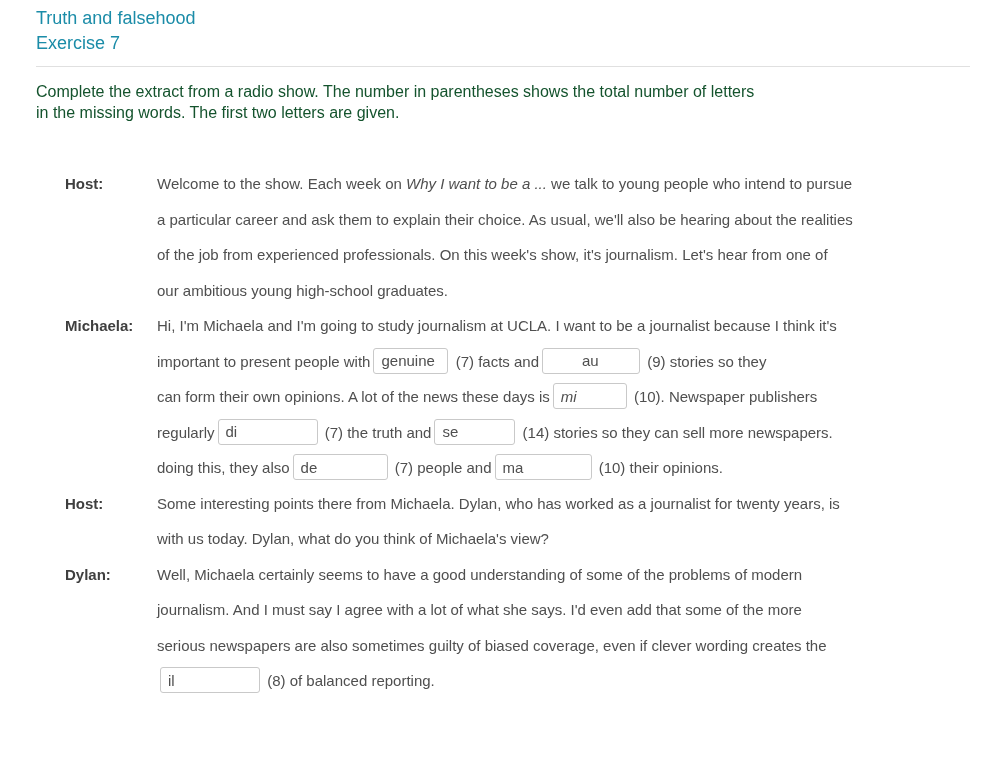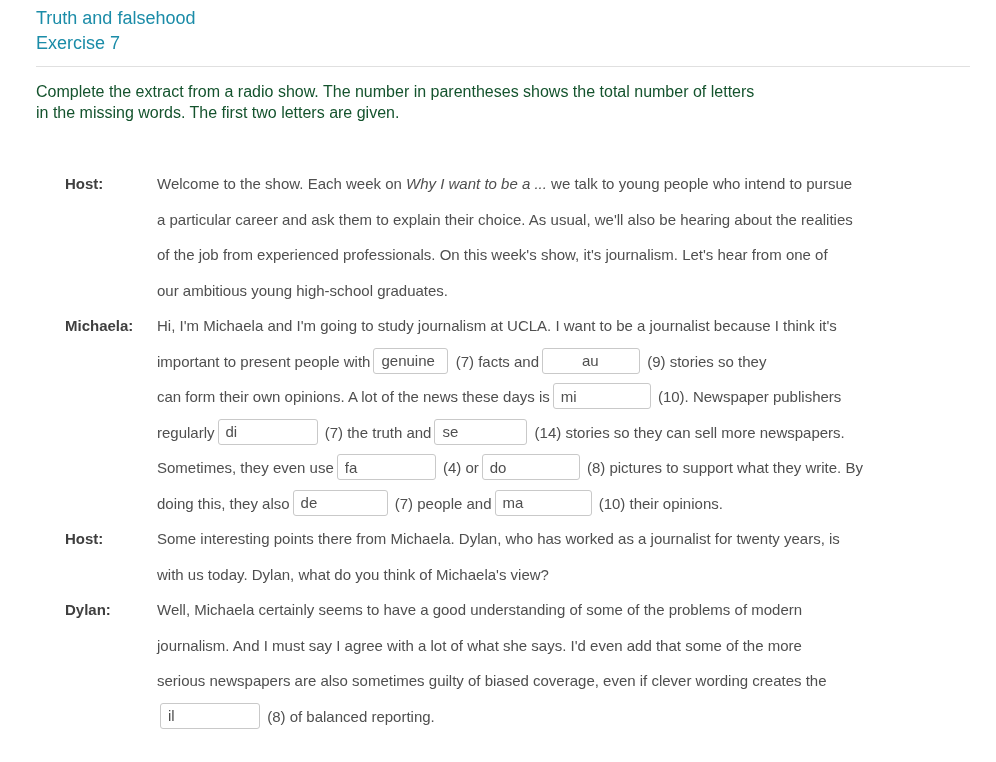--- a/index.html
+++ b/index.html
@@ -96,23 +96,22 @@
           <div class="line"><span>a particular career and ask them to explain their choice. As usual, we'll also be hearing about the realities</span></div>
           <div class="line"><span>of the job from experienced professionals. On this week's show, it's journalism. Let's hear from one of</span></div>
           <div class="line"><span>our ambitious young high-school graduates.</span></div>
         </div>
       </div>
       <div class="turn">
         <div class="speaker">Michaela:</div>
         <div class="turn-lines">
           <div class="line"><span>Hi, I'm Michaela and I'm going to study journalism at UCLA. I want to be a journalist because I think it's</span></div>
           <div class="line"><span>important to present people with</span><input class="answer" type="text" value="genuine" style="width: 75px;"><span> (7) facts and</span><input class="answer" type="text" value="au" style="width: 98px; padding-left: 39px;"><span> (9) stories so they</span></div>
-          <div class="line"><span>can form their own opinions. A lot of the news these days is</span><input class="answer" type="text" value="mi" style="width: 98px;"><span> (10). Newspaper publishers</span></div>
-          <div class="line"><span>regularly</span><input class="answer" type="text" value="di" style="width: 100px;"><span> (7) the truth and</span><input class="answer" type="text" value="se" style="width: 93px;"><span> (14) stories so they can sell more newspapers.</span></div>
-          <div class="line"><span>Sometimes, they even use</span><input class="answer" type="text" value="fa" style="width: 99px;"><span> (4) or</span><input class="answer" type="text" value="do" style="width: 98px;"><span> (8) pictures to support what they write. By</span></div>
+          <div class="line"><span>can form their own opinions. A lot of the news these days is</span><input class="answer" type="text" value="mi" style="width: 74px; font-style: italic;"><span> (10). Newspaper publishers</span></div>
+          <div class="line"><span>regularly</span><input class="answer" type="text" value="di" style="width: 100px;"><span> (7) the truth and</span><input class="answer" type="text" value="se" style="width: 81px;"><span> (14) stories so they can sell more newspapers.</span></div>
           <div class="line"><span>doing this, they also</span><input class="answer" type="text" value="de" style="width: 95px;"><span> (7) people and</span><input class="answer" type="text" value="ma" style="width: 97px;"><span> (10) their opinions.</span></div>
         </div>
       </div>
       <div class="turn">
         <div class="speaker">Host:</div>
         <div class="turn-lines">
           <div class="line"><span>Some interesting points there from Michaela. Dylan, who has worked as a journalist for twenty years, is</span></div>
           <div class="line"><span>with us today. Dylan, what do you think of Michaela's view?</span></div>
         </div>
       </div>

